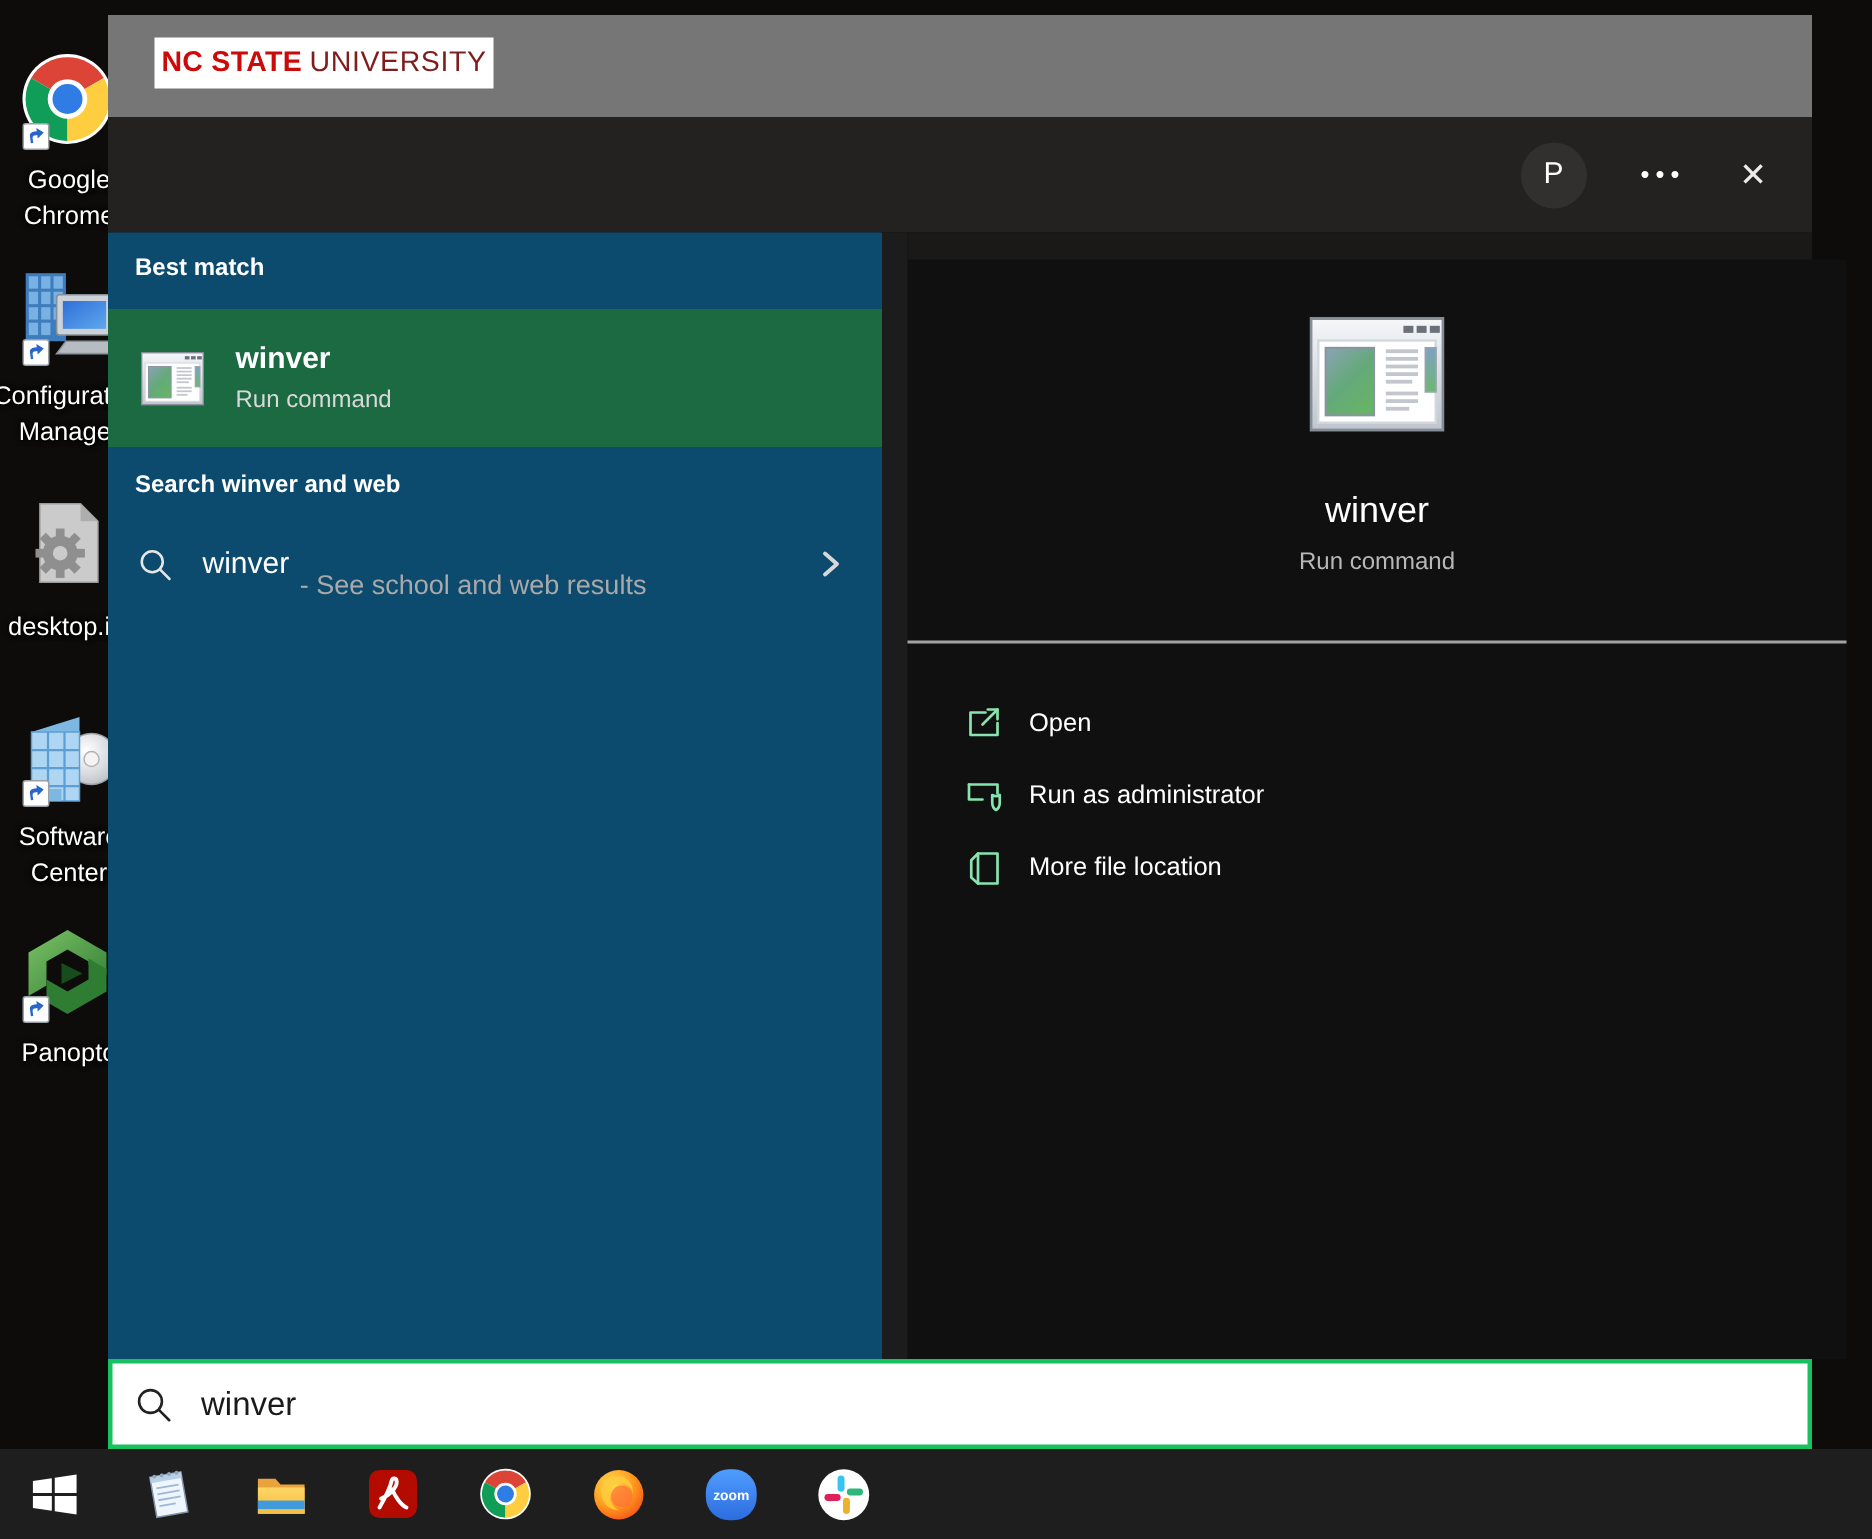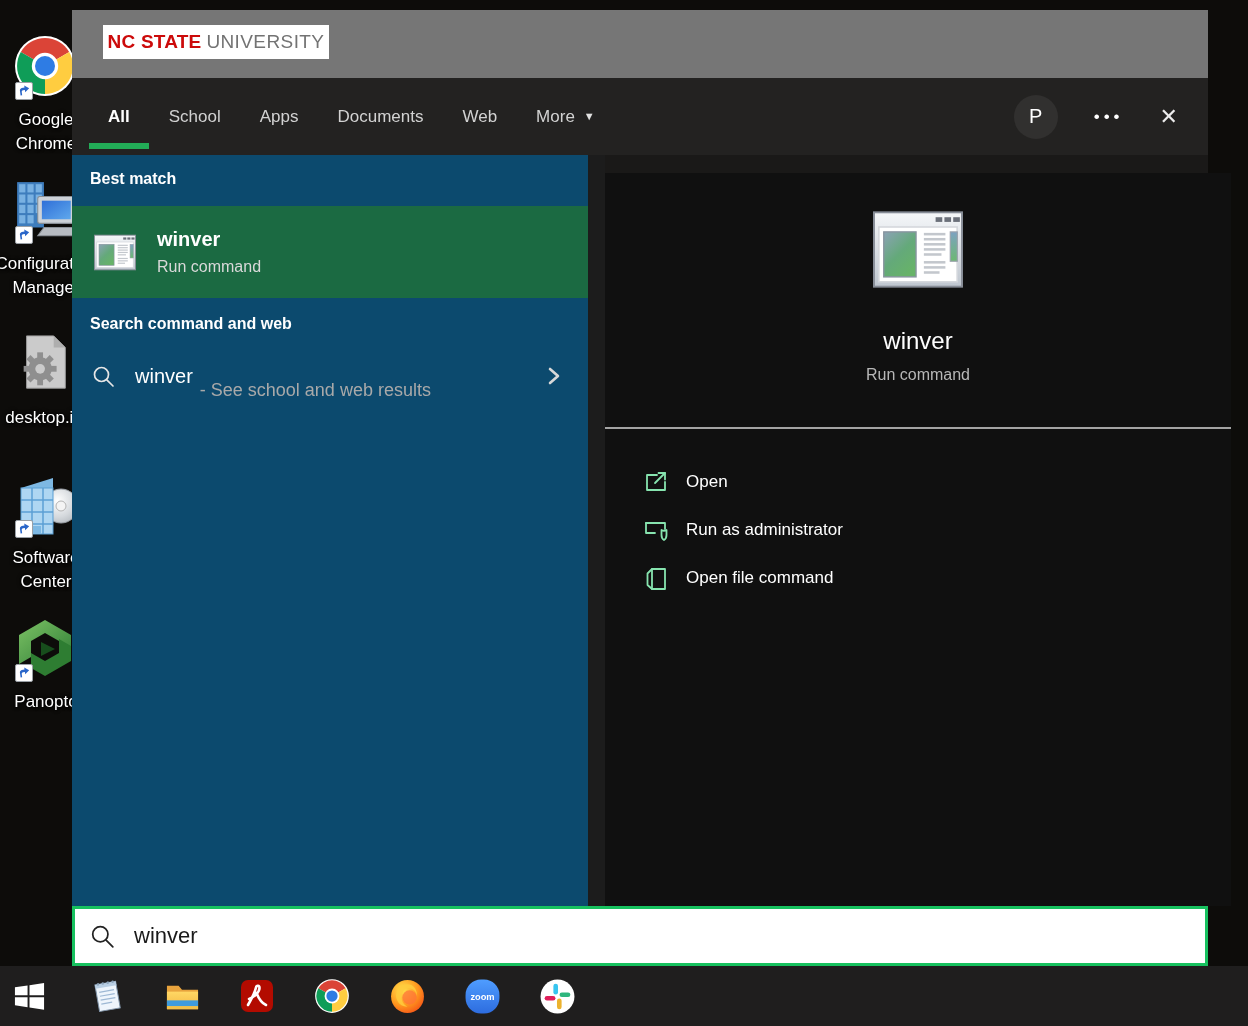--- a/index.html
+++ b/index.html
@@ -17,21 +17,21 @@
     border:1px solid #9aa0a6; border-radius:2px; display:flex; align-items:center; justify-content:center; }
   .badge svg { width:12px; height:12px; }
 
   
   .flyout { position:absolute; left:72px; top:10px; width:1136px; height:956px; z-index:10; }
 
   .brandbar { position:relative; height:68px; background:#767676; }
   .nc-logo { position:absolute; left:31px; top:15px; width:226px; height:34px; background:#fff;
     display:flex; align-items:center; justify-content:center; gap:5px; }
   .nc-bold { color:#cc0a0a; font-weight:800; font-size:19px; letter-spacing:.2px; }
-  .nc-reg  { color:#737373; font-weight:400; font-size:19px; letter-spacing:.4px; }
+  .nc-reg  { color:#7f1d1d; font-weight:400; font-size:19px; letter-spacing:.4px; }
 
   .tabbar { position:relative; height:77px; background:#232221; }
   .tabs { position:absolute; left:36px; top:0; height:100%; display:flex; align-items:center; gap:39px; }
   .tab { color:#d2d2d2; font-size:17px; position:relative; cursor:default; padding:24px 0; }
   .tab.active { color:#fff; font-weight:700; }
   .tab.active::after { content:""; position:absolute; left:-19px; right:-19px; bottom:2px;
     height:6px; background:#22ac57; }
   .tab .caret { display:inline-block; margin-left:9px; font-size:11px; color:#e2e2e2; vertical-align:2px; }
   .hdr-actions { position:absolute; right:30px; top:0; height:100%; display:flex; align-items:center; gap:36px; }
   .avatar { width:44px; height:44px; border-radius:50%; background:#31302f; color:#fff; font-size:20px;
@@ -72,21 +72,21 @@
   .action .alabel { color:#ffffff; font-size:17px; margin-left:17px; }
 
   .searchbox { position:absolute; left:0; right:0; bottom:0; height:60px; background:#fff;
     border:3px solid #17c15f; display:flex; align-items:center; padding-left:15px; }
   .searchbox .mag { width:25px; height:25px; }
   .searchbox input { border:none; outline:none; font-size:22px; color:#1a1a1a; margin-left:19px;
     width:900px; font-family:"Liberation Sans","DejaVu Sans",sans-serif; background:transparent; }
 
   
   .taskbar { position:absolute; left:0; top:966px; width:1248px; height:60px; background:#1f1e1e; z-index:20; }
-  .tb-btn { position:absolute; top:0; width:46px; height:60px; display:flex; align-items:center; }
+  .tb-btn { position:absolute; top:0; width:46px; height:60px; display:flex; align-items:center; justify-content:center; }
 
   svg { display:block; }
 </style>
 </head>
 <body>
 
 <svg width="0" height="0" style="position:absolute">
   <defs>
     <linearGradient id="frameG" x1="0" y1="0" x2="0" y2="1">
       <stop offset="0" stop-color="#f5f7f9"></stop>
@@ -287,30 +287,20 @@
   <div class="flyout">
 
     <div class="brandbar">
       <div class="nc-logo">
         <span class="nc-bold">NC STATE</span>
         <span class="nc-reg">UNIVERSITY</span>
       </div>
     </div>
 
     <div class="tabbar">
-      <div class="tabs">
-        <div class="tab active">All</div>
-        <div class="tab">School</div>
-        <div class="tab">Apps</div>
-        <div class="tab">Documents</div>
-        <div class="tab">Web</div>
-        <div class="tab">
-          <span>More</span><span class="caret">▼</span>
-        </div>
-      </div>
       <div class="hdr-actions">
         <div class="avatar">P</div>
         <div class="dots">•••</div>
         <div class="close">✕</div>
       </div>
     </div>
 
     <div class="content">
 
       <div class="left-col">
@@ -319,21 +309,21 @@
         <div class="best-row">
           <svg class="wicon" viewBox="0 0 46 39">
               <use href="#winver-ic"></use>
             </svg>
           <div class="best-txt">
             <div class="best-title">winver</div>
             <div class="best-sub">Run command</div>
           </div>
         </div>
 
-        <div class="sec-label lbl-web">Search command and web</div>
+        <div class="sec-label lbl-web">Search winver and web</div>
 
         <div class="result-row">
           <svg class="mag" viewBox="0 0 23 23" stroke="#e6e6e6" stroke-width="1.7">
               <use href="#mag-ic"></use>
             </svg>
           <span class="res-query">winver</span>
           <span class="res-rest">- See school and web results</span>
           <svg class="res-chev" viewBox="0 0 16 20" fill="none" stroke="#d8d8d8" stroke-width="2.6" stroke-linecap="round" stroke-linejoin="round">
             <path d="M4 3 L12 10 L4 17"></path>
           </svg>
@@ -367,21 +357,21 @@
                   <path d="M4 6 V16 H13"></path>
                 <path d="M19.5 13 c1.6 1 3.4 1 5 0 v5 c0 3 -1.8 4.6 -2.5 5 c-0.7 -0.4 -2.5 -2 -2.5 -5 Z" fill="#101010"></path>
               </svg>
               <span class="alabel">Run as administrator</span>
             </div>
             <div class="action">
               <svg viewBox="0 0 27 27" fill="none" stroke="#87e4af" stroke-width="1.8" stroke-linecap="round" stroke-linejoin="round">
                 <path d="M10 4 H23 V24 H10 Z"></path>
                   <path d="M10 4 L5.5 8.5 V20 L10 24"></path>
               </svg>
-              <span class="alabel">Open file command</span>
+              <span class="alabel">More file location</span>
             </div>
           </div>
         </div>
       </div>
     </div>
 
     <div class="searchbox">
       <svg class="mag" viewBox="0 0 23 23" stroke="#222" stroke-width="1.6">
           <use href="#mag-ic"></use>
         </svg>

